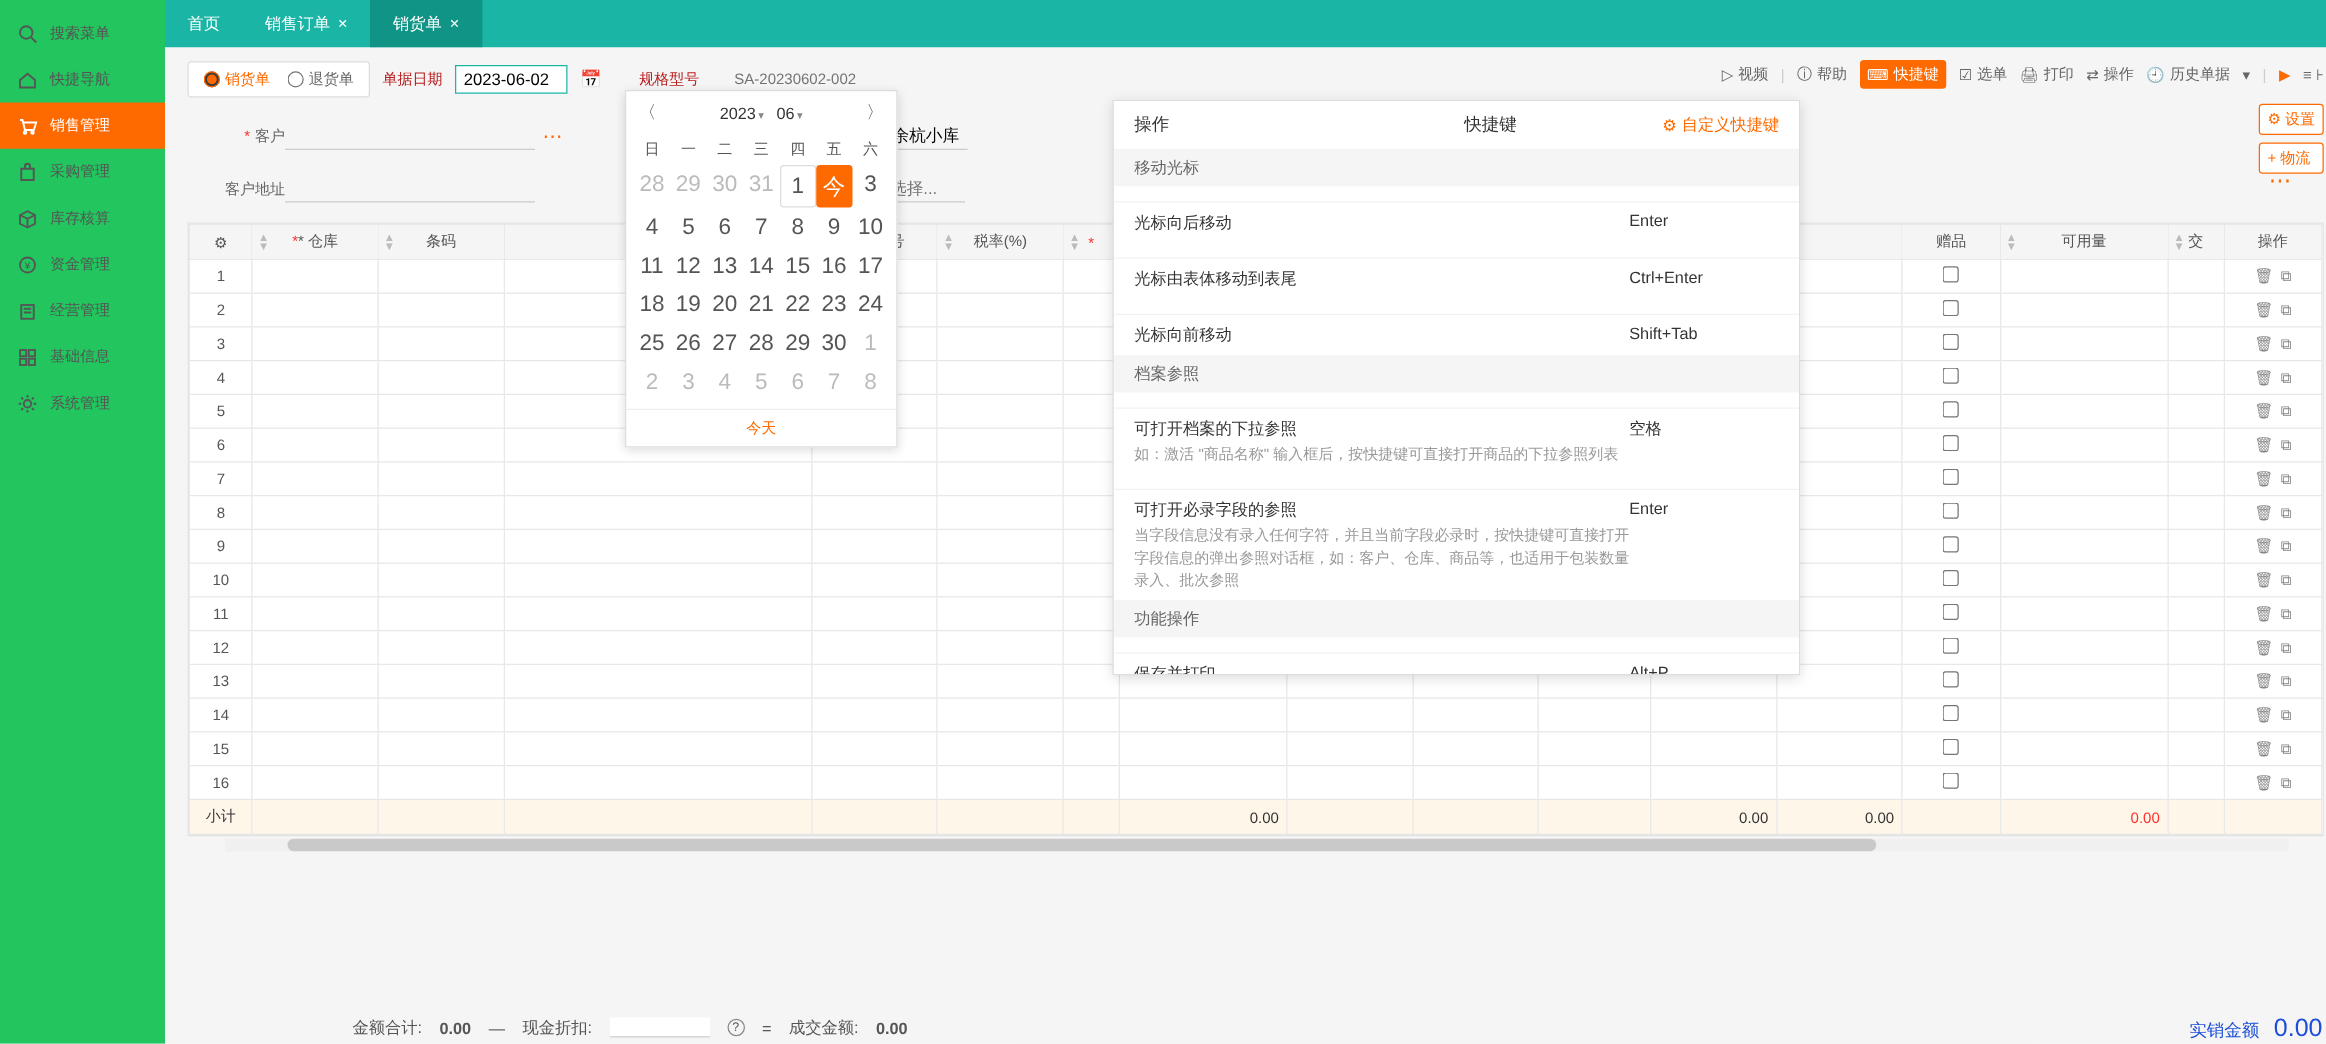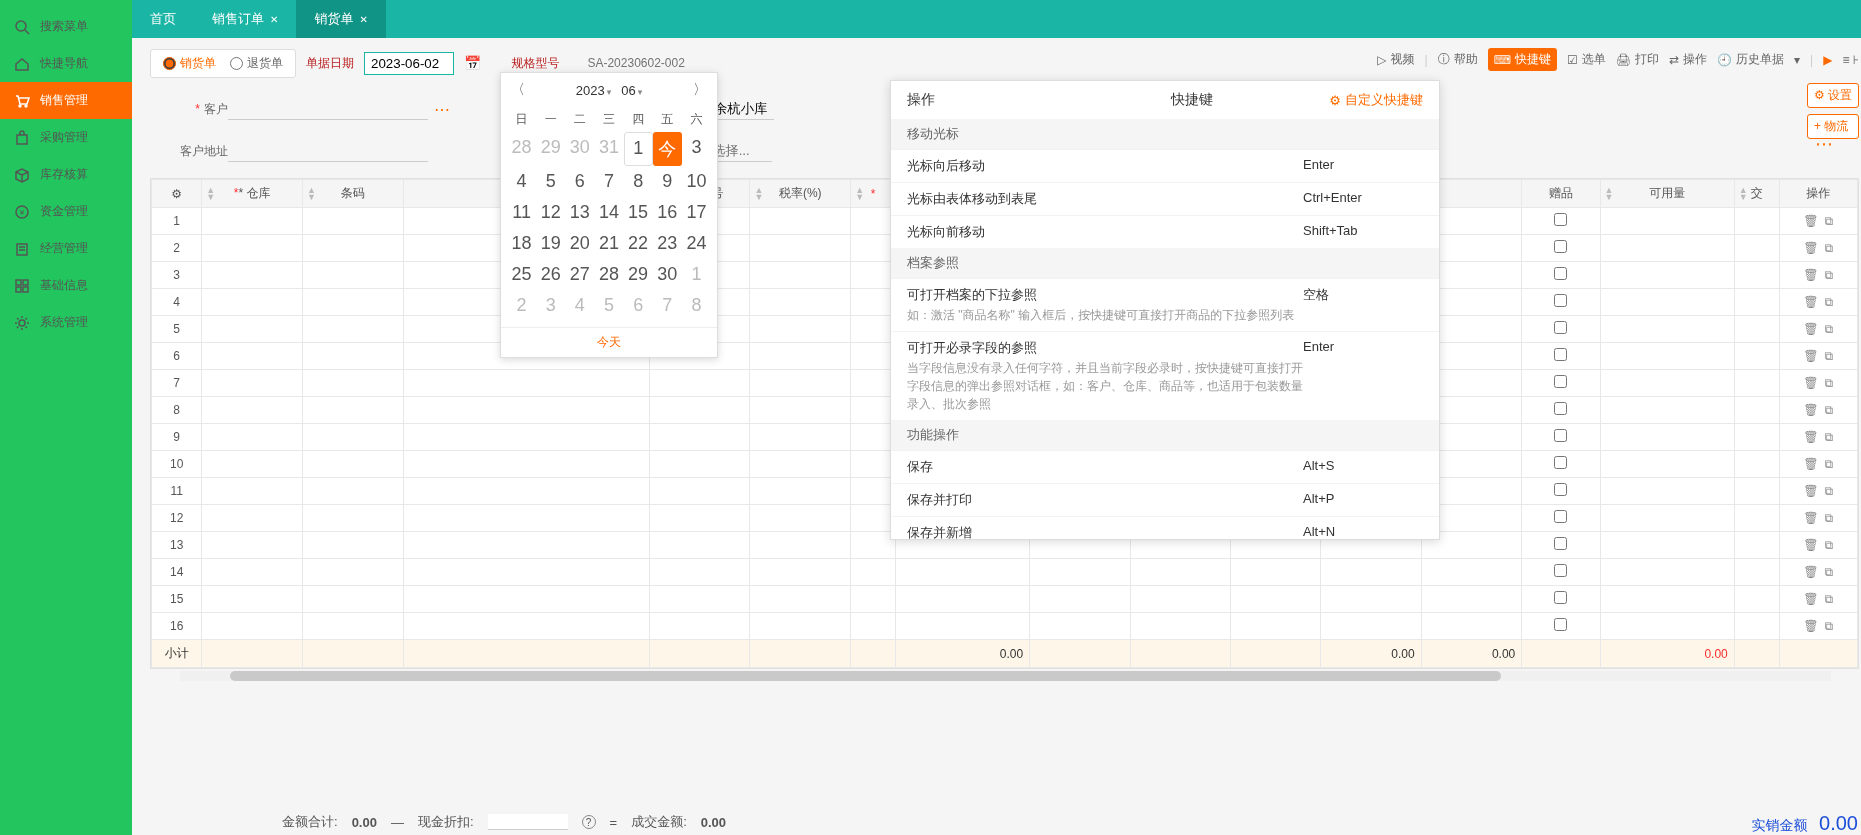--- a/index.html
+++ b/index.html
@@ -68,21 +68,21 @@
 .cal-grid .day.dim { color:#bbb; }
 .cal-grid .day.today { background:#ff6a00; color:#fff; border-radius:3px; }
 .cal-grid .day.hollow { border:1px solid #ddd; border-radius:3px; }
 .cal-footer { text-align:center; padding:6px 0; border-top:1px solid #eee; color:#ff6a00; cursor:pointer; }
 
 
 .shortcut-popup { position:absolute; left:890px; top:80px; width:550px; max-height:460px; background:#fff; border:1px solid #ddd; box-shadow:0 2px 10px rgba(0,0,0,.15); z-index:60; overflow-y:auto; }
 .sp-head { display:flex; justify-content:space-between; align-items:center; padding:10px 16px; font-size:14px; }
 .sp-custom { color:#ff6a00; cursor:pointer; display:flex; align-items:center; gap:4px; font-size:13px; }
 .sp-section { background:#f5f5f5; padding:6px 16px; color:#666; font-size:13px; }
-.sp-row { display:flex; padding:7px 16px; border-top:1px solid #f2f2f2; }
+.sp-row { display:flex; padding:7px 16px; border-top:1px solid #f2f2f2;margin-top:12px; }
 .sp-row .op { flex:1; color:#333; font-size:13px; }
 .sp-row .op .desc { display:block; color:#999; font-size:12px; line-height:1.5; margin-top:2px; }
 .sp-row .key { width:120px; color:#333; font-size:13px; }
 
 .more-btn { position:absolute; right:28px; top:95px; color:#ff6a00; font-size:18px; cursor:pointer; }
 
 svg { width:16px; height:16px; }
 .iconc { stroke: currentColor; stroke-width:1.5; fill:none; }
 </style>
 </head>
@@ -820,24 +820,20 @@
       <div class="sp-row">
         <div class="op">可打开档案的下拉参照<span class="desc">如：激活 "商品名称" 输入框后，按快捷键可直接打开商品的下拉参照列表</span></div>
         <div class="key">空格</div>
       </div>
       <div class="sp-row">
         <div class="op">可打开必录字段的参照<span class="desc">当字段信息没有录入任何字符，并且当前字段必录时，按快捷键可直接打开字段信息的弹出参照对话框，如：客户、仓库、商品等，也适用于包装数量录入、批次参照</span></div>
         <div class="key">Enter</div>
       </div>
       <div class="sp-section">功能操作</div>
       <div class="sp-row">
-        <div class="op">保存</div>
-        <div class="key">Alt+S</div>
-      </div>
-      <div class="sp-row">
         <div class="op">保存并打印</div>
         <div class="key">Alt+P</div>
       </div>
       <div class="sp-row">
         <div class="op">保存并新增</div>
         <div class="key">Alt+N</div>
       </div>
     </div>
 </div>
 

